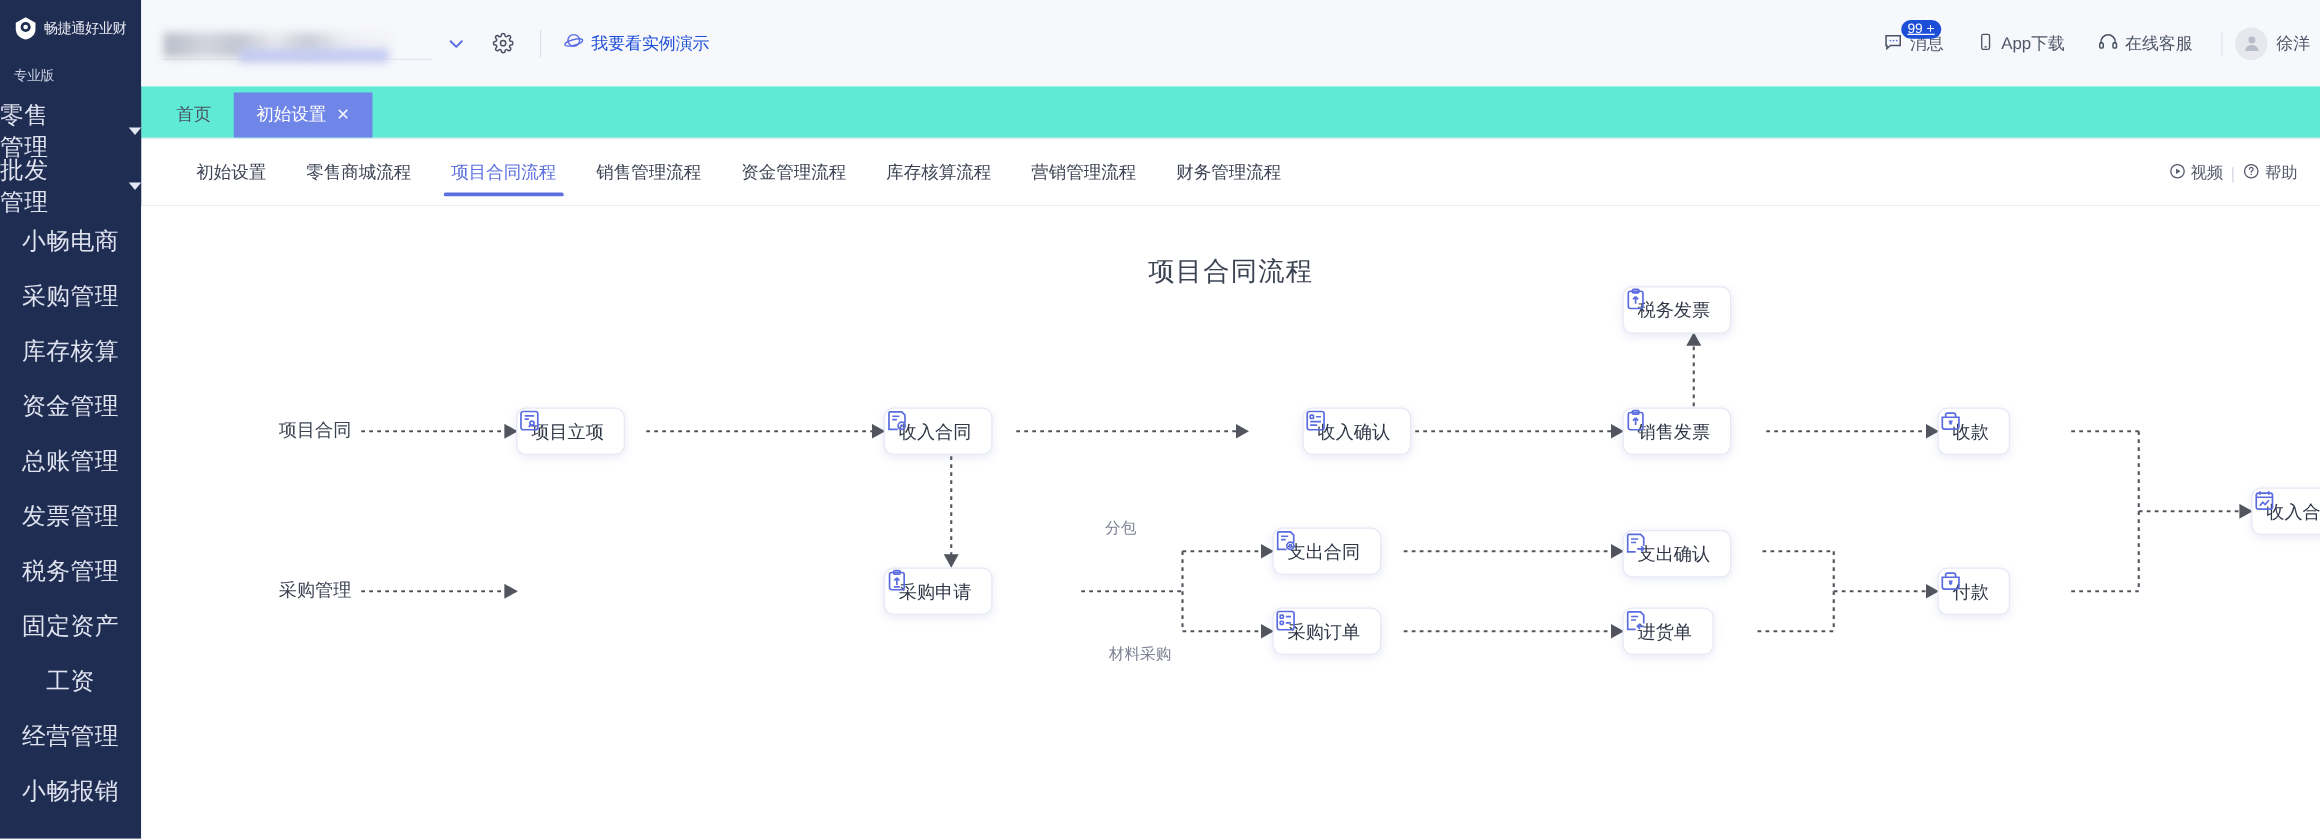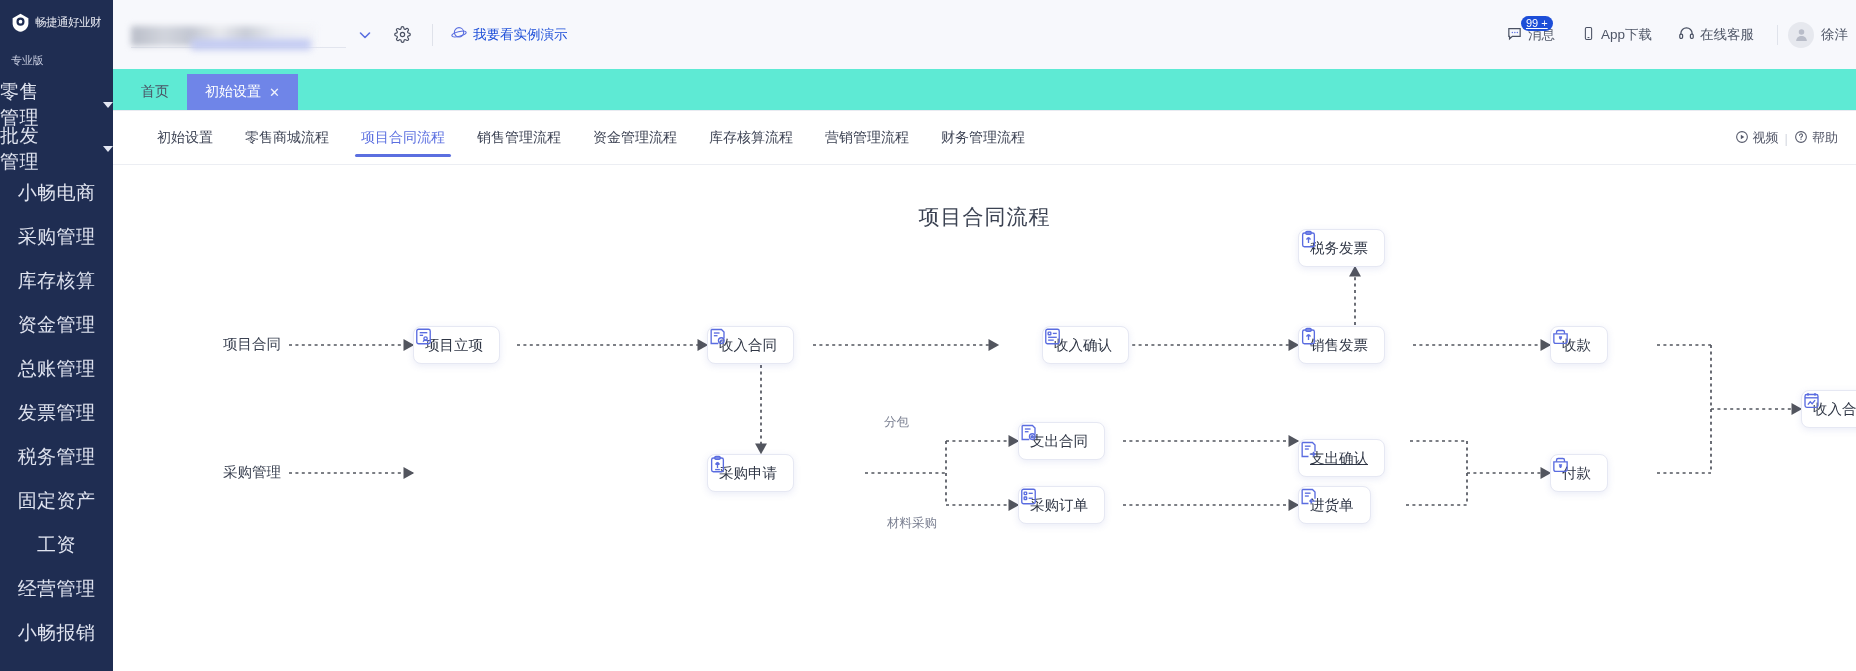--- a/index.html
+++ b/index.html
@@ -530,21 +530,21 @@
             <path d="M4 3.2h13l3.2 3.2v8.2"></path>
               <path d="M4 3.2v17.6h9"></path>
             <line x1="7.4" y1="7.6" x2="14.6" y2="7.6"></line>
               <line x1="7.4" y1="11" x2="12" y2="11"></line>
             <circle cx="16.8" cy="17.2" r="3.6"></circle>
               <circle cx="16.8" cy="17.2" r="1.2"></circle>
           </svg>
           <span>支出合同</span>
         </div>
 
-        <div class="node" style="left:1185px; top:274px;text-decoration:underline;">
+        <div class="node" style="left:1185px; top:259px;">
           <svg class="nicon" viewBox="0 0 24 24" fill="none" stroke="#5a6ce0" stroke-width="1.7">
             <path d="M4 3.2h13l3.2 3.2v8.4"></path>
               <path d="M4 3.2v17.6h8"></path>
             <line x1="7.4" y1="7.8" x2="14.6" y2="7.8"></line>
               <line x1="7.4" y1="11.4" x2="12.4" y2="11.4"></line>
             <path d="M13.6 17.8h6.6M17.6 15.2l2.6 2.6-2.6 2.6"></path>
           </svg>
           <span>支出确认</span>
         </div>
 

